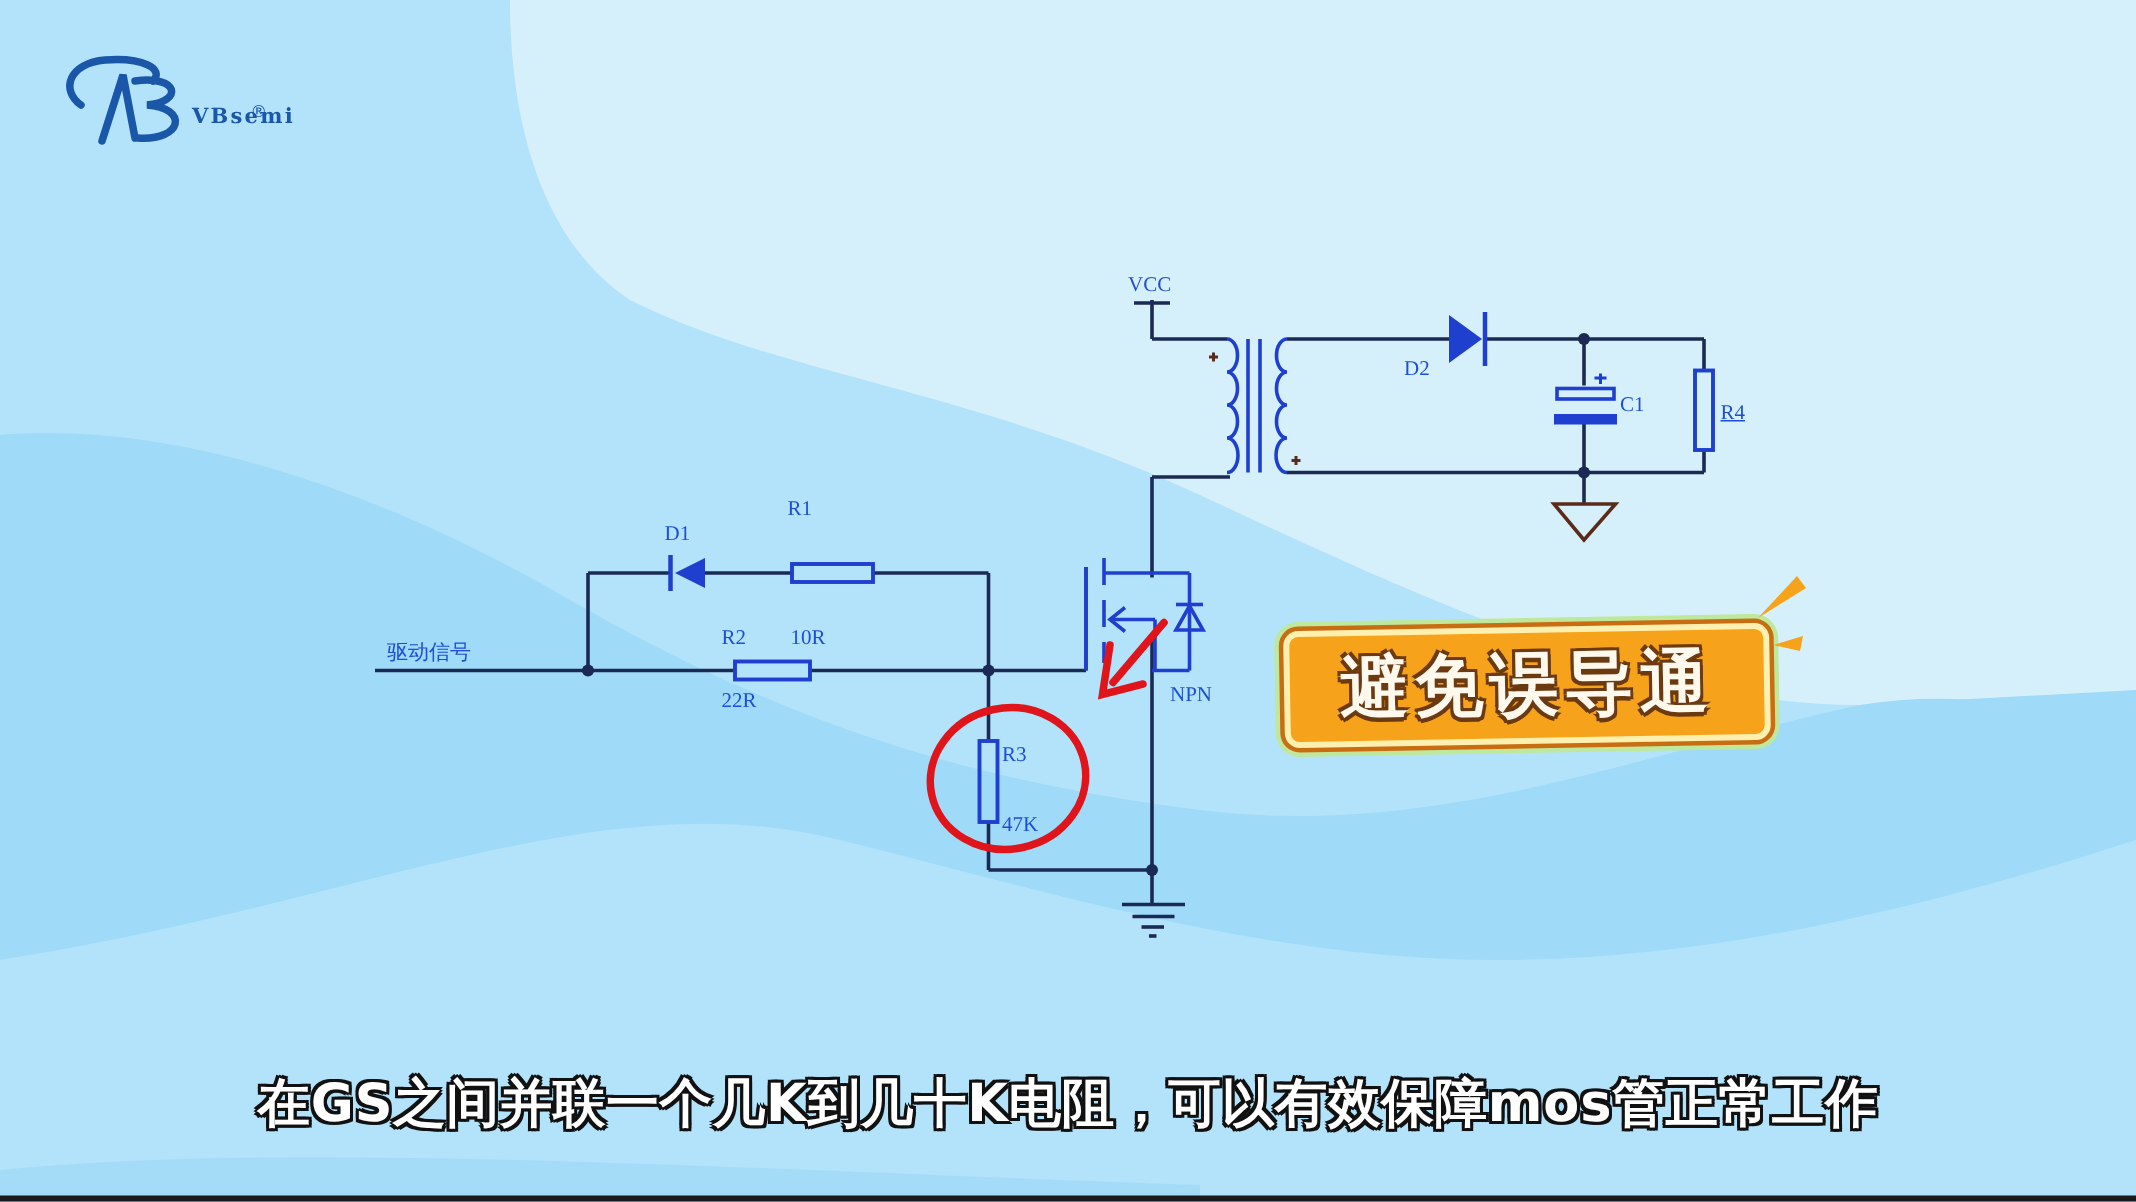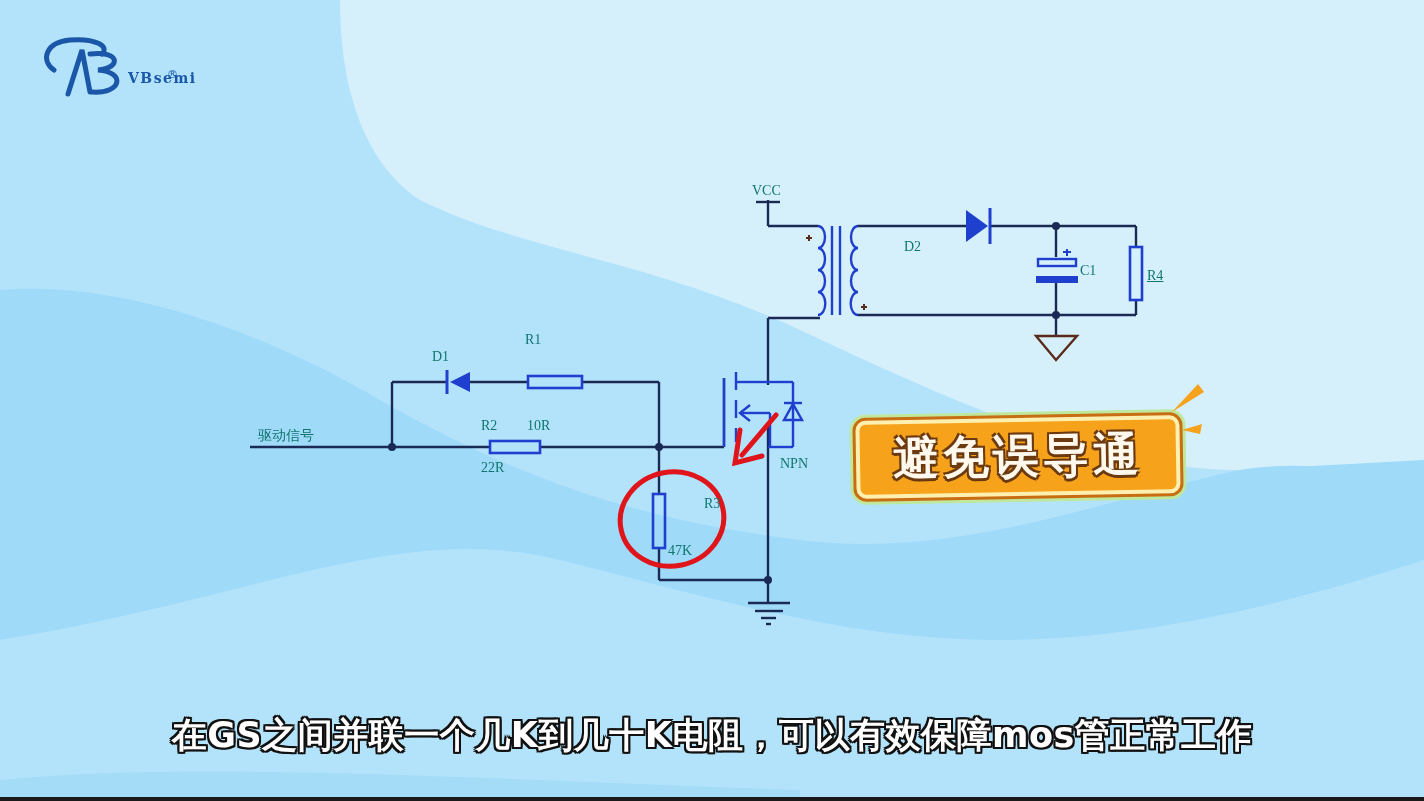--- a/index.html
+++ b/index.html
@@ -15,21 +15,21 @@
     font-family: "DejaVu Serif", serif; font-weight: bold; font-size: 14px;
     color: #1a57a8; letter-spacing: 1.5px;
   }
   .logo-reg {
     position: absolute; left: 127px; top: 36px; font-size: 11px; color: #1a57a8;
     font-family: "DejaVu Sans", sans-serif;
   }
   .schematic { position: absolute; left: 0; top: 0; width: 1424px; height: 801px; }
   .lbl {
     position: absolute; font-family: "Liberation Serif", serif; font-size: 14px;
-    color: #0f766e; white-space: nowrap; line-height: 1;
+    color: #1d4ed8; white-space: nowrap; line-height: 1;
   }
   .lbl-cn { font-family: "DejaVu Sans", sans-serif; font-size: 14px; }
   .badge {
     position: absolute; left: 856px; top: 418px; height: 70px; width: 316px;
     display: flex; align-items: center; justify-content: center;
     background: #f6a21a;
     border: 4px solid #fff0b0;
     border-radius: 10px;
     box-shadow: 0 0 0 3px #c86d12, 0 0 0 6px #bfe89c;
     transform: rotate(-1deg);
@@ -183,30 +183,30 @@
   </g>
 
   <g stroke="#e0141b" stroke-width="5" fill="none" stroke-linecap="round">
     <ellipse cx="672" cy="519" rx="52" ry="47" transform="rotate(-12 672 519)"></ellipse>
     <path d="M 776 415 L 742 455"></path>
     <path d="M 740 430 L 735 463 L 762 456"></path>
   </g>
 </svg>
 
 <span class="lbl lbl-cn" style="left:258px; top:428px;">驱动信号</span>
-<span class="lbl" style="left:432px; top:350px;">D1</span>
+<span class="lbl" style="left:443px; top:350px;">D1</span>
 <span class="lbl" style="left:525px; top:333px;">R1</span>
 <span class="lbl" style="left:527px; top:393px;margin-top:26px;">10R</span>
 <span class="lbl" style="left:481px; top:419px;">R2</span>
 <span class="lbl" style="left:481px; top:461px;">22R</span>
-<span class="lbl" style="left:668px; top:497px;padding-left:36px;">R3</span>
+<span class="lbl" style="left:668px; top:497px;">R3</span>
 <span class="lbl" style="left:668px; top:544px;">47K</span>
 <span class="lbl" style="left:780px; top:457px;">NPN</span>
 <span class="lbl" style="left:752px; top:184px;">VCC</span>
-<span class="lbl" style="left:904px; top:240px;">D2</span>
+<span class="lbl" style="left:936px; top:240px;">D2</span>
 <span class="lbl" style="left:1080px; top:264px;">C1</span>
 <span class="lbl" style="left:1147px; top:269px;text-decoration:underline;">R4</span>
 
 <div class="badge">
   <span class="badge-text">避免误导通</span>
 </div>
 <svg class="spark" viewBox="0 0 50 60">
   <path d="M 12 34 L 38 6 L 44 14 Z" fill="#f6a21a"></path>
   <path d="M 22 52 L 42 46 L 40 56 Z" fill="#f6a21a"></path>
 </svg>

